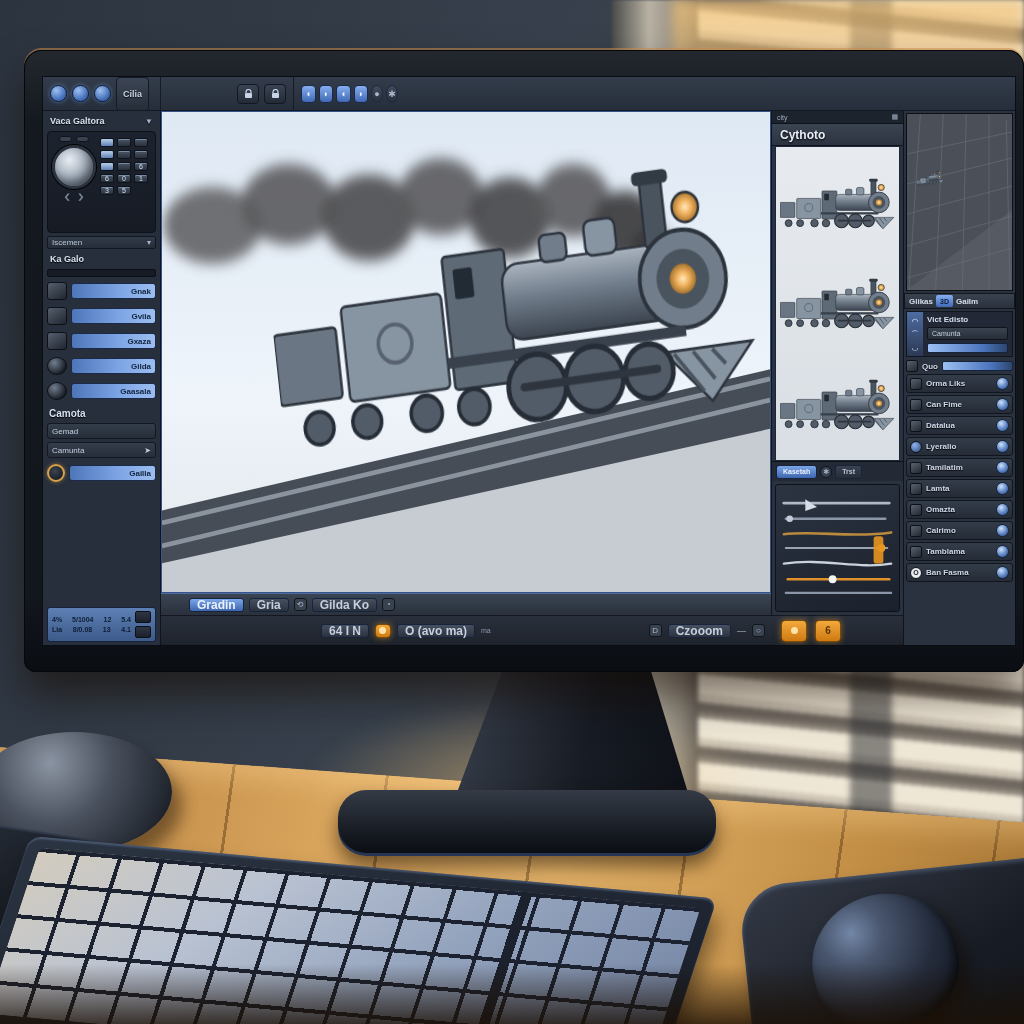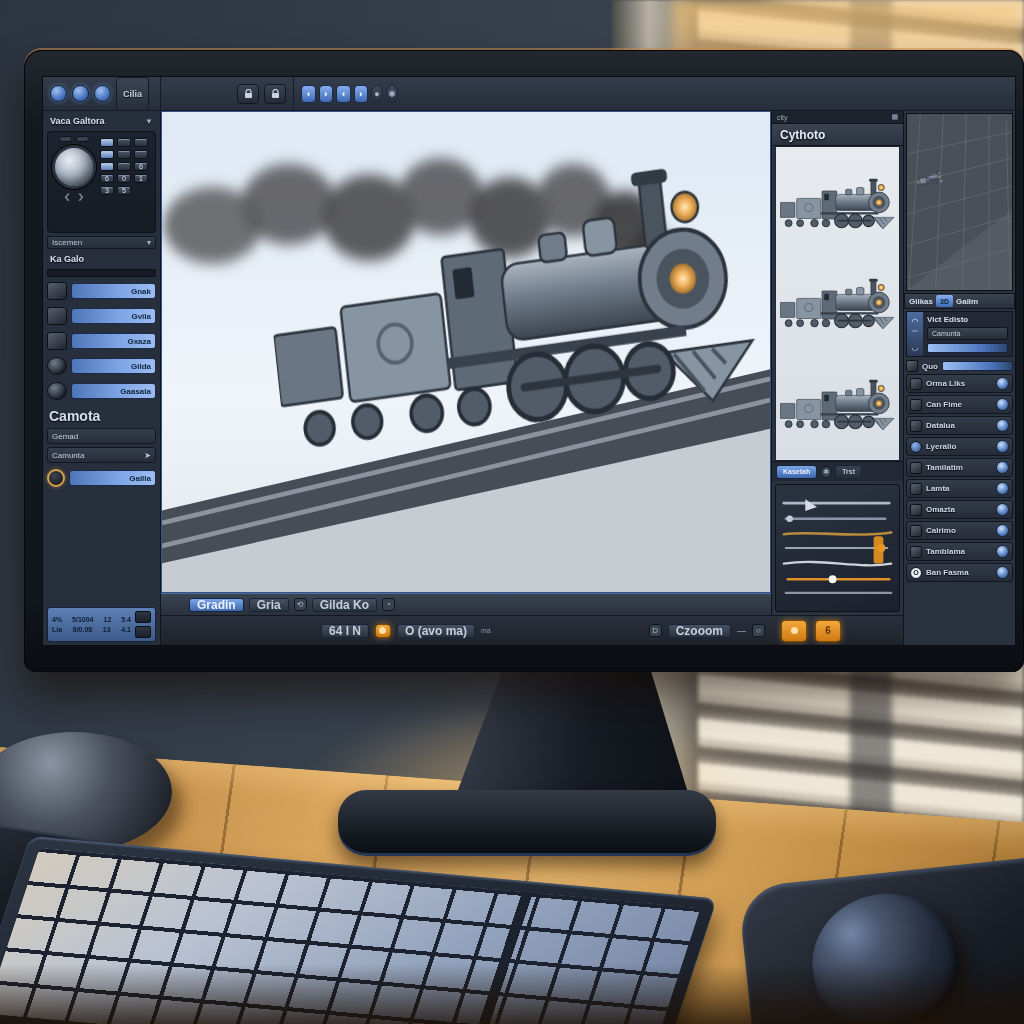--- a/index.html
+++ b/index.html
@@ -151,21 +151,21 @@
     padding:0 4px; font-size:8px; color:#b9c5d8; }
   .slider-track { height:8px; background:#161b24; border:1px solid #0c1016; border-radius:2px; }
   .item-row { display:flex; align-items:center; gap:4px; height:22px; }
   .item-ico { width:20px; height:18px; border-radius:3px; background:linear-gradient(145deg,#555f6e,#20262f);
     border:1px solid #0d1117; flex:0 0 20px; }
   .item-ico.ball { border-radius:50%; width:18px; background:radial-gradient(circle at 35% 30%,#717d8d,#171c24 75%); }
   .item-bar { flex:1; height:16px; border-radius:3px;
     background:linear-gradient(90deg,#4d76b8,#7ca3e4 55%,#9cbdf0); border:1px solid #1a2a48;
     display:flex; align-items:center; justify-content:flex-end; padding:0 4px;
     font-size:8px; color:#10243f; font-weight:bold; }
-  .sec-head { font-size:14px; font-weight:bold; color:#d4dfee; padding:3px 2px 1px; text-shadow:0 1px 1px #000; }
+  .sec-head { font-size:10px; font-weight:bold; color:#d4dfee; padding:3px 2px 1px; text-shadow:0 1px 1px #000; }
   .plain-row { height:16px; display:flex; align-items:center; padding:0 4px; border-radius:3px;
     background:linear-gradient(180deg,#343d4b,#272e3a); border:1px solid #121722;
     font-size:8px; color:#c3cede; }
   .arrow-row { display:flex; align-items:center; justify-content:space-between; }
   .hl-row { display:flex; align-items:center; gap:4px; height:24px; }
   .ring-ico { width:18px; height:18px; border-radius:50%; border:2px solid #d8a24a;
     background:radial-gradient(circle at 40% 35%,#3b4452,#10141b); box-shadow:0 0 4px rgba(230,160,60,.5); }
   .stats { margin-top:auto; background:linear-gradient(180deg,#5d80b4,#3d5a8a); border:1px solid #17233a;
     border-radius:3px; padding:3px 4px; display:flex; gap:4px; align-items:center; }
   .stats-grid { flex:1; display:flex; flex-direction:column; gap:3px; }

